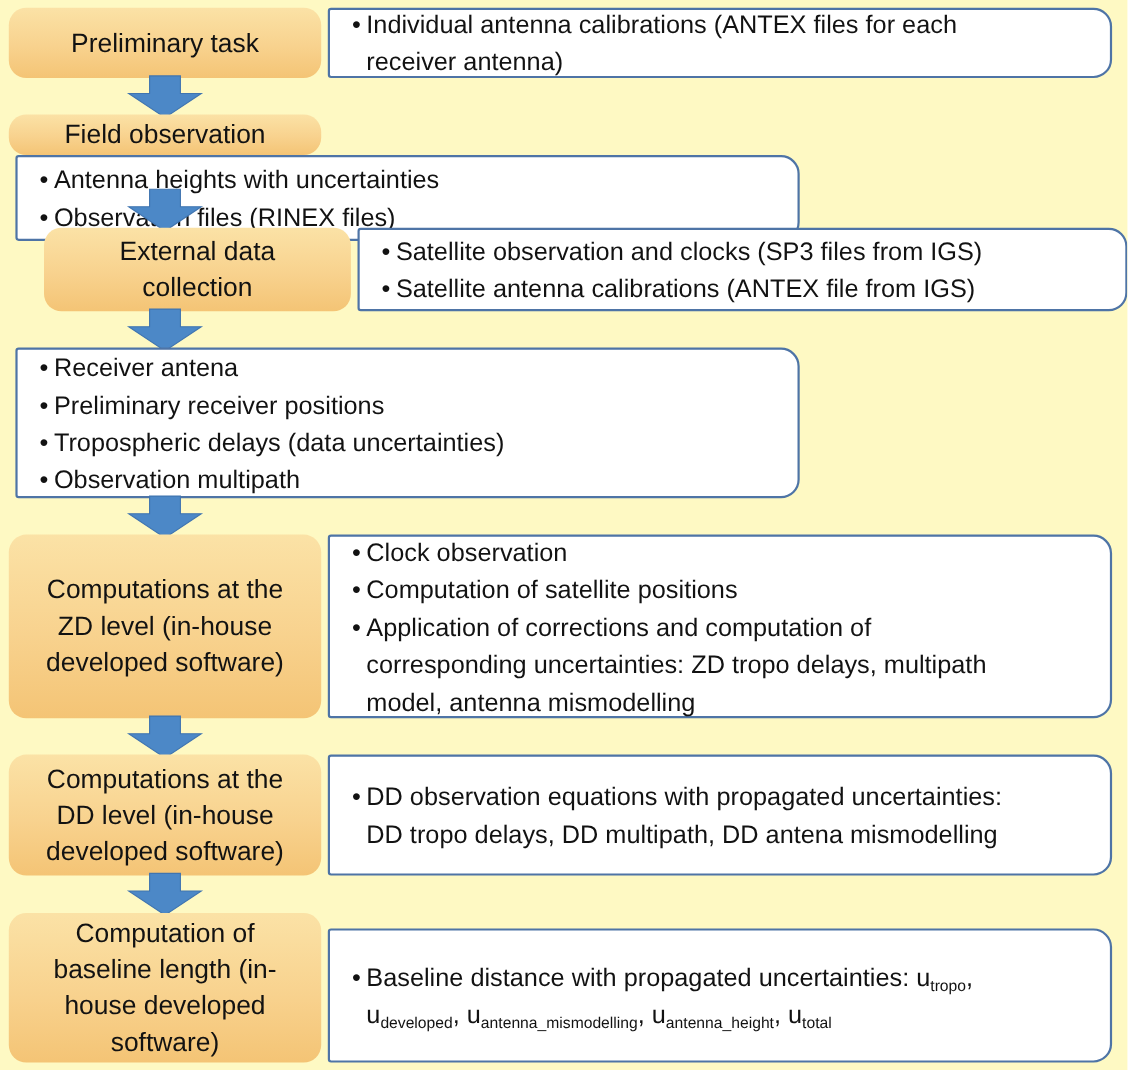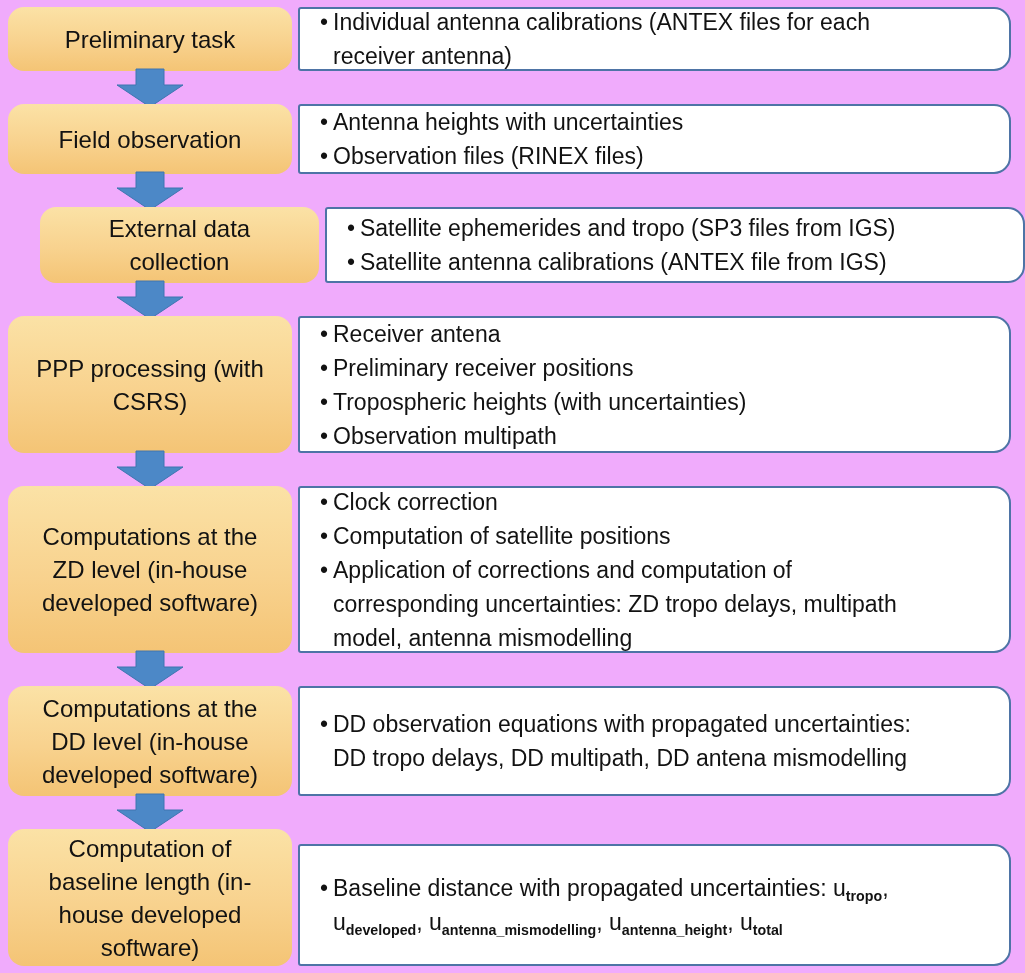--- a/index.html
+++ b/index.html
@@ -5,21 +5,21 @@
   html, body {
     margin: 0;
     padding: 0;
     background: #ffffff;
     font-family: "Liberation Sans", sans-serif;
   }
   #canvas {
     position: relative;
     width: 1025px;
     height: 973px;
-    background: #f0abfc;
+    background: #fef9c3;
     overflow: hidden;
   }
   #diagram {
     padding: 7px 0 0 8px;
   }
   .row {
     display: flex;
     align-items: stretch;
   }
   .step {
@@ -59,21 +59,20 @@
   .dot {
     flex: 0 0 13px;
   }
   .btext {
     flex: 1 1 auto;
   }
   .btext sub {
     font-size: 0.62em;
     line-height: 0;
     vertical-align: -0.32em;
-    font-weight: bold;
   }
   .arrow-row {
     width: 284px;
     height: 33px;
     display: flex;
     align-items: center;
     justify-content: center;
   }
   .arrow-row svg {
     overflow: visible;
@@ -94,21 +93,21 @@
           </div>
         </div>
   </div>
 
   <div class="arrow-row">
     <svg width="68" height="38" viewBox="0 0 68 38" style="margin:-3px 0;">
       <polygon class="arrow-shape" points="20,0 48,0 48,16 67,16 34,38 1,16 20,16" fill="#4C88C7" stroke="#3F74B0" stroke-width="1"></polygon>
     </svg>
   </div>
 
-  <div class="row" style="height: 70px;">
+  <div class="row" style="height: 70px; flex-direction: column;">
     <div class="step">Field observation</div>
     <div class="detail" style="align-self: stretch;">
           <div class="bullet">
             <span class="dot">•</span>
             <span class="btext">Antenna heights with uncertainties</span>
           </div>
           <div class="bullet">
             <span class="dot">•</span>
             <span class="btext">Observation files (RINEX files)</span>
           </div>
@@ -120,50 +119,48 @@
       <polygon class="arrow-shape" points="20,0 48,0 48,16 67,16 34,38 1,16 20,16" fill="#4C88C7" stroke="#3F74B0" stroke-width="1"></polygon>
     </svg>
   </div>
 
   <div class="row" style="height: 76px; padding-left: 32px;">
     <div class="step">External data
 collection</div>
     <div class="detail" style="align-self: stretch;">
           <div class="bullet">
             <span class="dot">•</span>
-            <span class="btext">Satellite ephemerides and tropo (SP3 files from IGS)</span>
+            <span class="btext">Satellite observation and clocks (SP3 files from IGS)</span>
           </div>
           <div class="bullet">
             <span class="dot">•</span>
             <span class="btext">Satellite antenna calibrations (ANTEX file from IGS)</span>
           </div>
         </div>
   </div>
 
   <div class="arrow-row">
     <svg width="68" height="38" viewBox="0 0 68 38" style="margin:-3px 0;">
       <polygon class="arrow-shape" points="20,0 48,0 48,16 67,16 34,38 1,16 20,16" fill="#4C88C7" stroke="#3F74B0" stroke-width="1"></polygon>
     </svg>
   </div>
 
   <div class="row" style="height: 137px;">
-    <div class="step">PPP processing (with
-CSRS)</div>
     <div class="detail" style="align-self: stretch;">
           <div class="bullet">
             <span class="dot">•</span>
             <span class="btext">Receiver antena</span>
           </div>
           <div class="bullet">
             <span class="dot">•</span>
             <span class="btext">Preliminary receiver positions</span>
           </div>
           <div class="bullet">
             <span class="dot">•</span>
-            <span class="btext">Tropospheric heights (with uncertainties)</span>
+            <span class="btext">Tropospheric delays (data uncertainties)</span>
           </div>
           <div class="bullet">
             <span class="dot">•</span>
             <span class="btext">Observation multipath</span>
           </div>
         </div>
   </div>
 
   <div class="arrow-row">
     <svg width="68" height="38" viewBox="0 0 68 38" style="margin:-3px 0;">
@@ -171,21 +168,21 @@
     </svg>
   </div>
 
   <div class="row" style="height: 167px;">
     <div class="step">Computations at the
 ZD level (in-house
 developed software)</div>
     <div class="detail" style="align-self: stretch;">
           <div class="bullet">
             <span class="dot">•</span>
-            <span class="btext">Clock correction</span>
+            <span class="btext">Clock observation</span>
           </div>
           <div class="bullet">
             <span class="dot">•</span>
             <span class="btext">Computation of satellite positions</span>
           </div>
           <div class="bullet">
             <span class="dot">•</span>
             <span class="btext">Application of corrections and computation of<br>corresponding uncertainties: ZD tropo delays, multipath<br>model, antenna mismodelling</span>
           </div>
         </div>
@@ -208,21 +205,21 @@
           </div>
         </div>
   </div>
 
   <div class="arrow-row">
     <svg width="68" height="38" viewBox="0 0 68 38" style="margin:-3px 0;">
       <polygon class="arrow-shape" points="20,0 48,0 48,16 67,16 34,38 1,16 20,16" fill="#4C88C7" stroke="#3F74B0" stroke-width="1"></polygon>
     </svg>
   </div>
 
-  <div class="row" style="height: 137px;">
+  <div class="row" style="height: 137px; align-items: center;">
     <div class="step">Computation of
 baseline length (in-
 house developed
 software)</div>
     <div class="detail" style="align-self: flex-end; height: 122px;">
           <div class="bullet">
             <span class="dot">•</span>
             <span class="btext">Baseline distance with propagated uncertainties: u<sub>tropo</sub>,<br>u<sub>developed</sub>, u<sub>antenna_mismodelling</sub>, u<sub>antenna_height</sub>, u<sub>total</sub></span>
           </div>
         </div>

